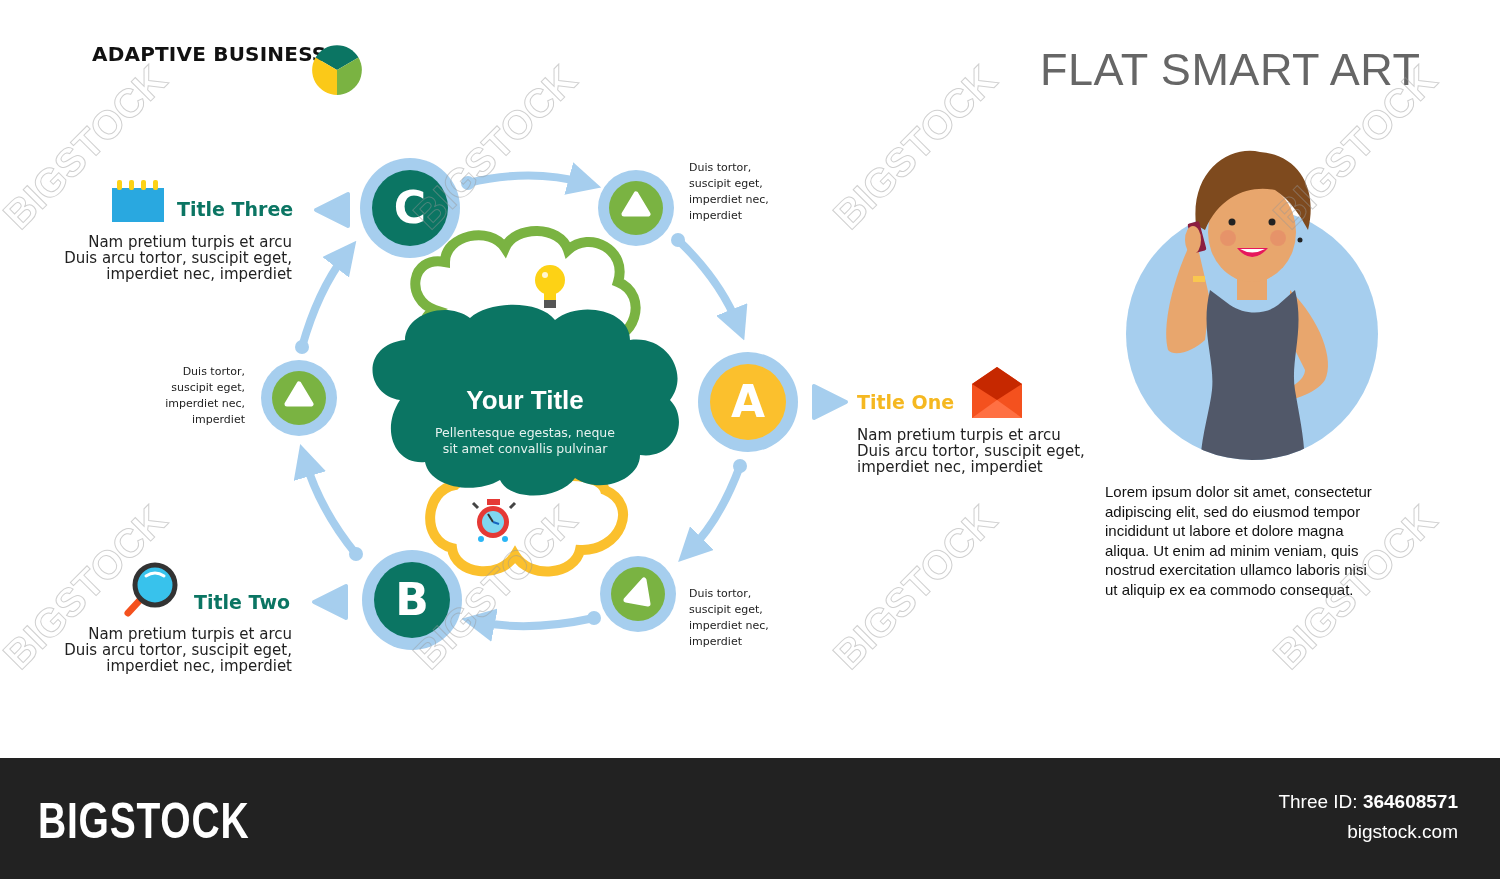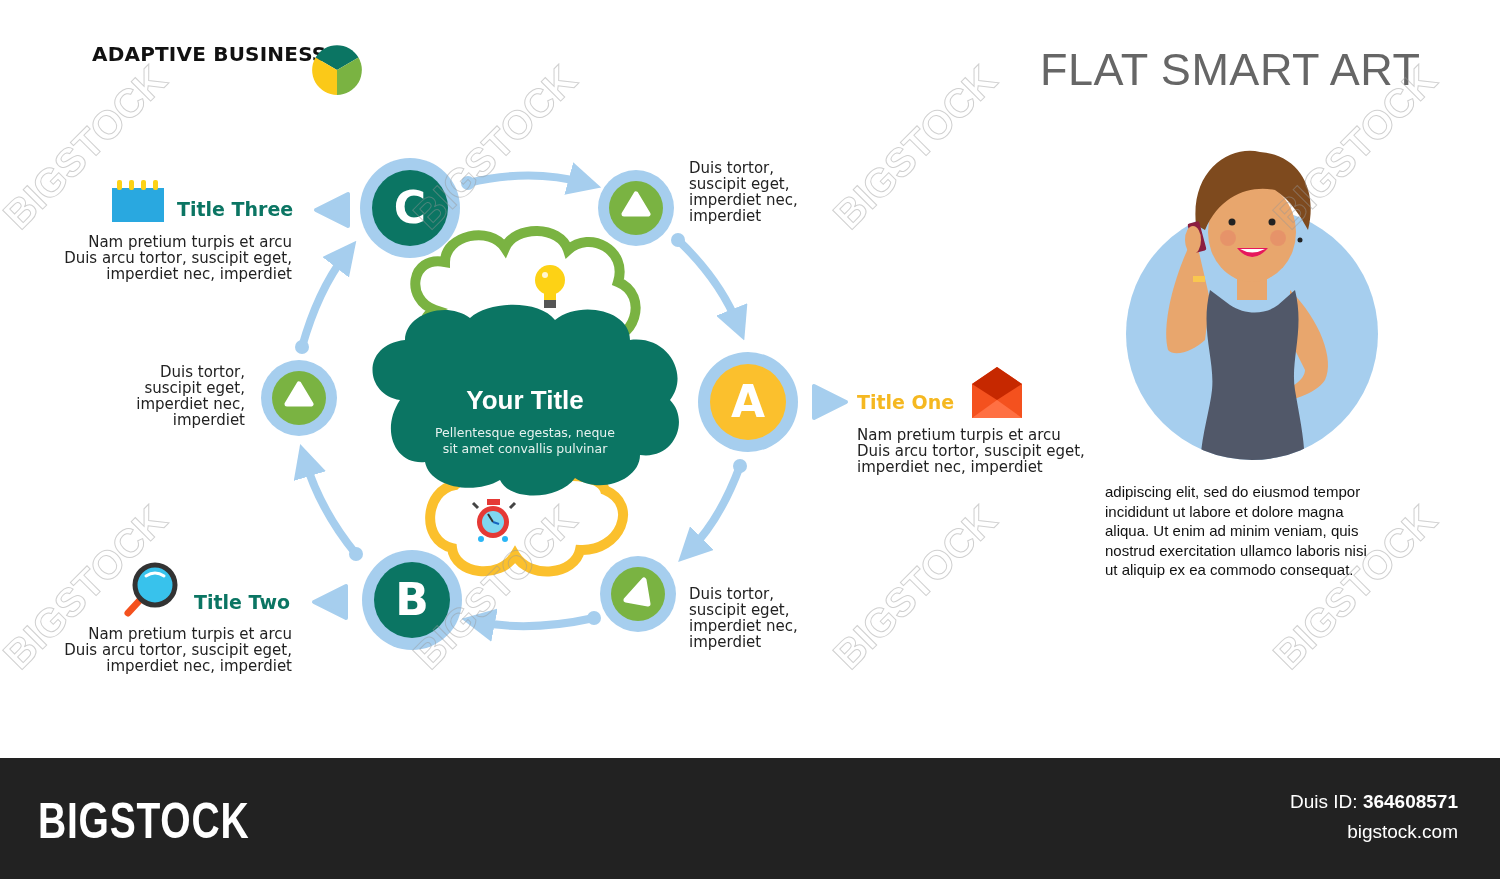--- a/index.html
+++ b/index.html
@@ -7,21 +7,21 @@
   body { position: relative; font-family: "DejaVu Sans", sans-serif; color: #222; }
   .abs { position: absolute; }
   .brand-title { left: 92px; top: 44px; font-family: "DejaVu Sans", sans-serif; font-weight: bold; color: #111; line-height: 1; }
   .brand-title .l1 { font-size: 20px; letter-spacing: 0.2px; display:block; }
   .brand-title .l2 { font-size: 24px; display:block; margin-top: 2px; letter-spacing: 0.3px; }
   .main-heading { left: 1040px; top: 44px; font-family: "Liberation Sans", sans-serif; font-size: 45px; color: #666; letter-spacing: 0.5px; }
   .diagram-svg { left: 0; top: 0; }
   .title-label { font-family: "DejaVu Sans", sans-serif; font-weight: bold; font-size: 19px; }
   .desc { font-family: "DejaVu Sans", sans-serif; font-size: 15px; line-height: 16px; color: #222; }
   .desc.right { text-align: right; }
-  .small-desc { font-family: "DejaVu Sans", sans-serif; font-size: 15px; line-height: 16px; color: #222; }
+  .small-desc { font-family: "DejaVu Sans", sans-serif; font-size: 11px; line-height: 16px; color: #222; }
   .lorem { left: 1105px; top: 482px; width: 320px; font-family: "Liberation Sans", sans-serif; font-size: 15px; line-height: 19.6px; color: #111; }
   .footer { left: 0; top: 758px; width: 1500px; height: 121px; background: #222222; }
   .footer-logo { left: 38px; top: 792px; font-family: "Liberation Sans", sans-serif; font-weight: bold; font-size: 50px; color: #fff; transform: scaleX(0.78); transform-origin: left center; letter-spacing: 1px; }
   .footer-id { right: 42px; top: 791px; font-family: "Liberation Sans", sans-serif; font-size: 19px; color: #fff; text-align: right; }
   .footer-id b { font-weight: bold; }
   .footer-site { right: 42px; top: 821px; font-family: "Liberation Sans", sans-serif; font-size: 19px; color: #fff; text-align: left; }
   .center-title { left: 415px; top: 385px; width: 220px; text-align: center; font-family: Liberation Sans, sans-serif; font-weight: bold; font-size: 26px; color: #fff; }
   .center-sub { left: 410px; top: 425px; width: 230px; text-align: center; font-family: "DejaVu Sans", sans-serif; font-size: 12.5px; line-height: 16px; color: #e6f2ef; }
   .watermark { font-family: "Liberation Sans", sans-serif; font-size: 40px; font-weight: bold; color: transparent; -webkit-text-stroke: 1px rgba(150,150,150,0.45); transform: rotate(-45deg); white-space: nowrap; pointer-events:none; }
 </style>
@@ -228,34 +228,35 @@
   <div>imperdiet</div>
 </div>
 <div class="abs small-desc" style="left:689px;top:586px;width:130px;">
   <div>Duis tortor,</div>
   <div>suscipit eget,</div>
   <div>imperdiet nec,</div>
   <div>imperdiet</div>
 </div>
 
 <div class="abs lorem">
+  <div>Lorem ipsum dolor sit amet, consectetur</div>
   <div>adipiscing elit, sed do eiusmod tempor</div>
   <div>incididunt ut labore et dolore magna</div>
   <div>aliqua. Ut enim ad minim veniam, quis</div>
   <div>nostrud exercitation ullamco laboris nisi</div>
   <div>ut aliquip ex ea commodo consequat.</div>
 </div>
 
 <div class="abs watermark" style="left:-20px;top:125px;">BIGSTOCK</div>
 <div class="abs watermark" style="left:390px;top:125px;">BIGSTOCK</div>
 <div class="abs watermark" style="left:810px;top:125px;">BIGSTOCK</div>
 <div class="abs watermark" style="left:1250px;top:125px;">BIGSTOCK</div>
 <div class="abs watermark" style="left:-20px;top:565px;">BIGSTOCK</div>
 <div class="abs watermark" style="left:390px;top:565px;">BIGSTOCK</div>
 <div class="abs watermark" style="left:810px;top:565px;">BIGSTOCK</div>
 <div class="abs watermark" style="left:1250px;top:565px;">BIGSTOCK</div>
 
 <div class="abs footer"></div>
 <div class="abs footer-logo">BIGSTOCK</div>
 <div class="abs footer-id">
-  <span>Duis ID: </span><b>364608571</b>
+  <span>Three ID: </span><b>364608571</b>
 </div>
 <div class="abs footer-site">bigstock.com</div>
 
 </body></html>

